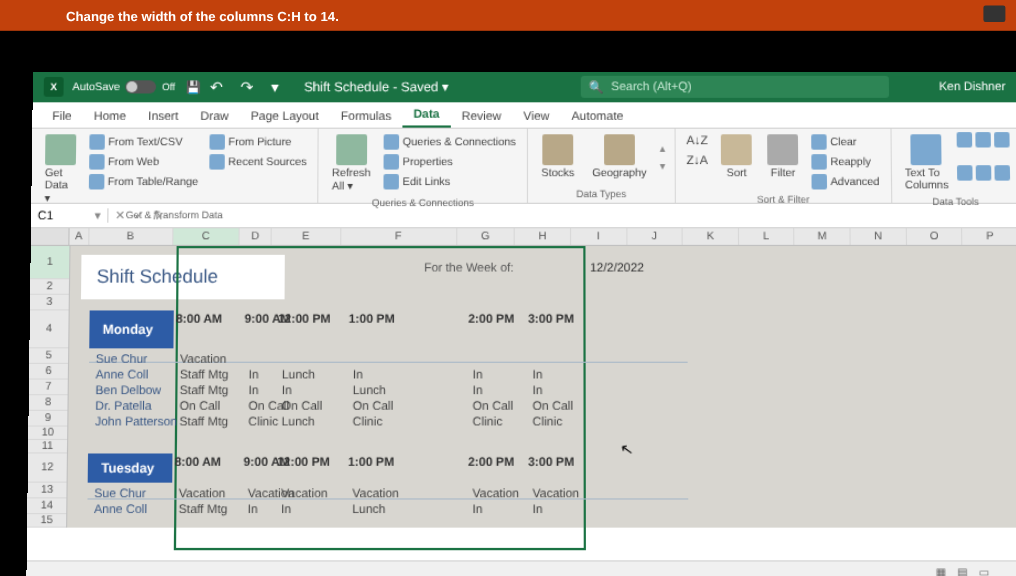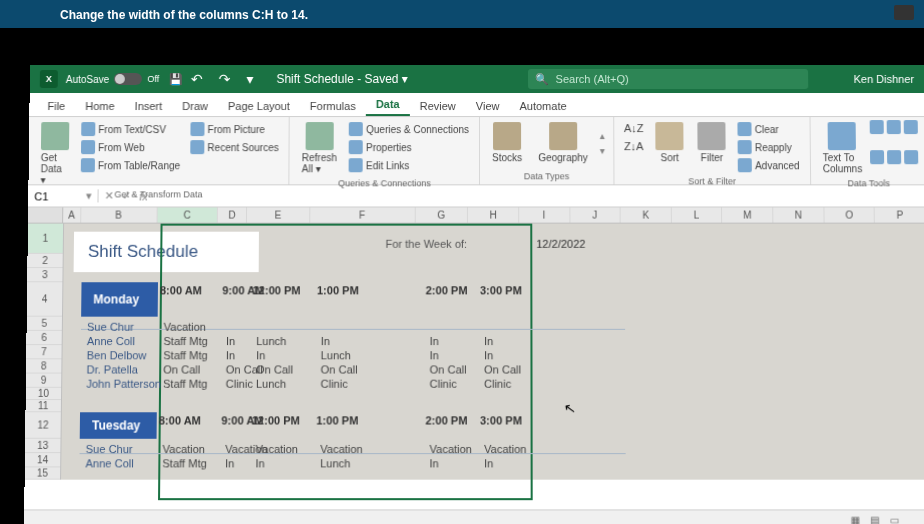--- a/index.html
+++ b/index.html
@@ -1,18 +1,18 @@
 <!DOCTYPE html>
 <html><head>
 <meta charset="utf-8">
 <style>
 * { margin: 0; padding: 0; box-sizing: border-box; font-family: 'Segoe UI', Arial, sans-serif; }
 body { background: #000; width: 924px; height: 524px; overflow: hidden; position: relative; }
 
-.instruction-bar { background: #0c4a6e; color: #fff; padding: 8px 60px; font-size: 12px; font-weight: bold; height: 28px; }
+.instruction-bar { background: #c2410c; color: #fff; padding: 8px 60px; font-size: 12px; font-weight: bold; height: 28px; }
 .speaker-icon { position: absolute; top: 5px; right: 10px; width: 20px; height: 15px; background: #333; border-radius: 2px; }
 
 .app-container { position: absolute; top: 65px; left: 30px; right: 0; bottom: 0; background: #fff; transform: perspective(1200px) rotateX(2deg); transform-origin: top center; }
 
 .title-bar { background: #1a7243; height: 28px; display: flex; align-items: center; padding: 0 10px; color: #fff; font-size: 11px; }
 .excel-icon { width: 18px; height: 18px; background: #0d5c2f; border-radius: 3px; display: flex; align-items: center; justify-content: center; font-size: 9px; font-weight: bold; margin-right: 8px; }
 .autosave { display: flex; align-items: center; gap: 5px; font-size: 10px; }
 .toggle { width: 28px; height: 12px; background: #555; border-radius: 6px; position: relative; }
 .toggle-knob { width: 10px; height: 10px; background: #ccc; border-radius: 50%; position: absolute; top: 1px; left: 1px; }
 .save-icon { margin-left: 10px; }

